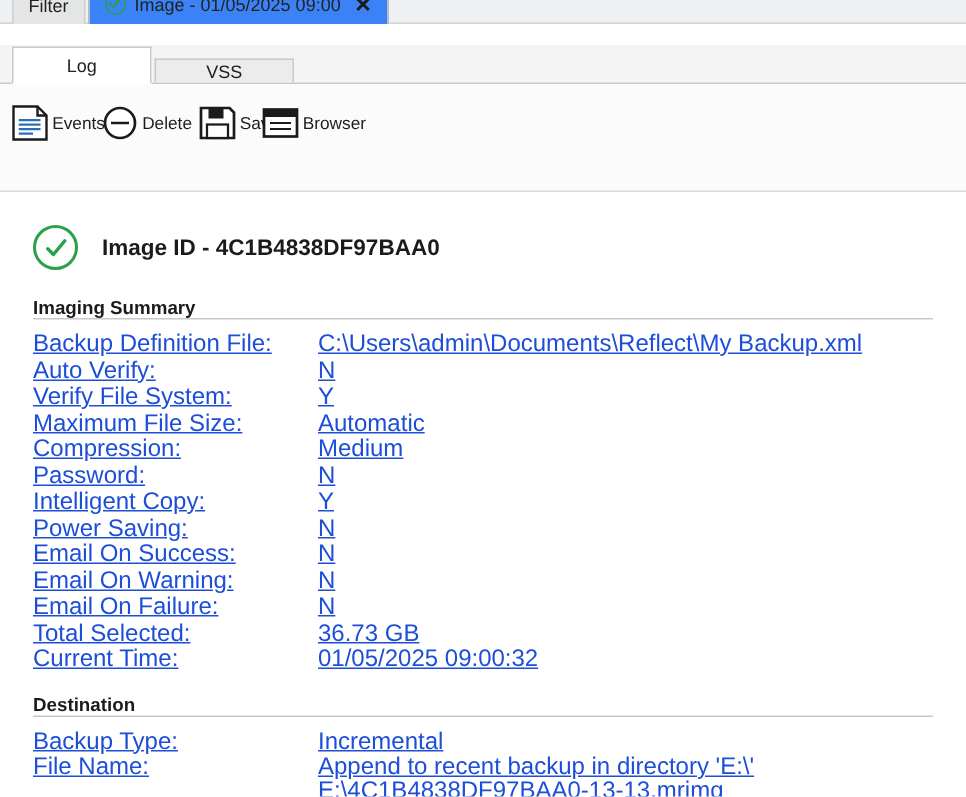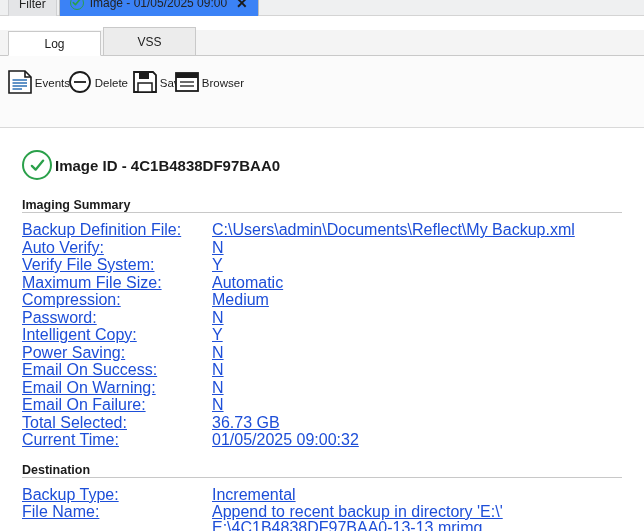--- a/index.html
+++ b/index.html
@@ -66,21 +66,21 @@
     display: flex;
     align-items: flex-end;
     height: 26px;
     background: #f4f4f4;
     border-bottom: 1px solid #c9c9c9;
     padding-left: 8px;
     margin-top: 14px;
   }
   .subtab {
     width: 93px;
-    height: 28px;
+    height: 16px;
     display: flex;
     align-items: center;
     justify-content: center;
     font-size: 12px;
     background: #ececec;
     border: 1px solid #c9c9c9;
     border-bottom: none;
     margin-right: 2px;
   }
   .subtab.active {
@@ -121,21 +121,21 @@
     margin-top: 2px;
   }
 
   
   .body {
     padding: 14px 22px 0 22px;
   }
   .idrow {
     display: flex;
     align-items: center;
-    gap: 3px;
+    gap: 16px;
     margin-top: 8px;
     margin-bottom: 18px;
   }
   .bigcheck {
     width: 30px; height: 30px;
     border-radius: 50%;
     border: 2.2px solid #2aa04a;
     display: flex; align-items: center; justify-content: center;
     flex: 0 0 auto;
   }

